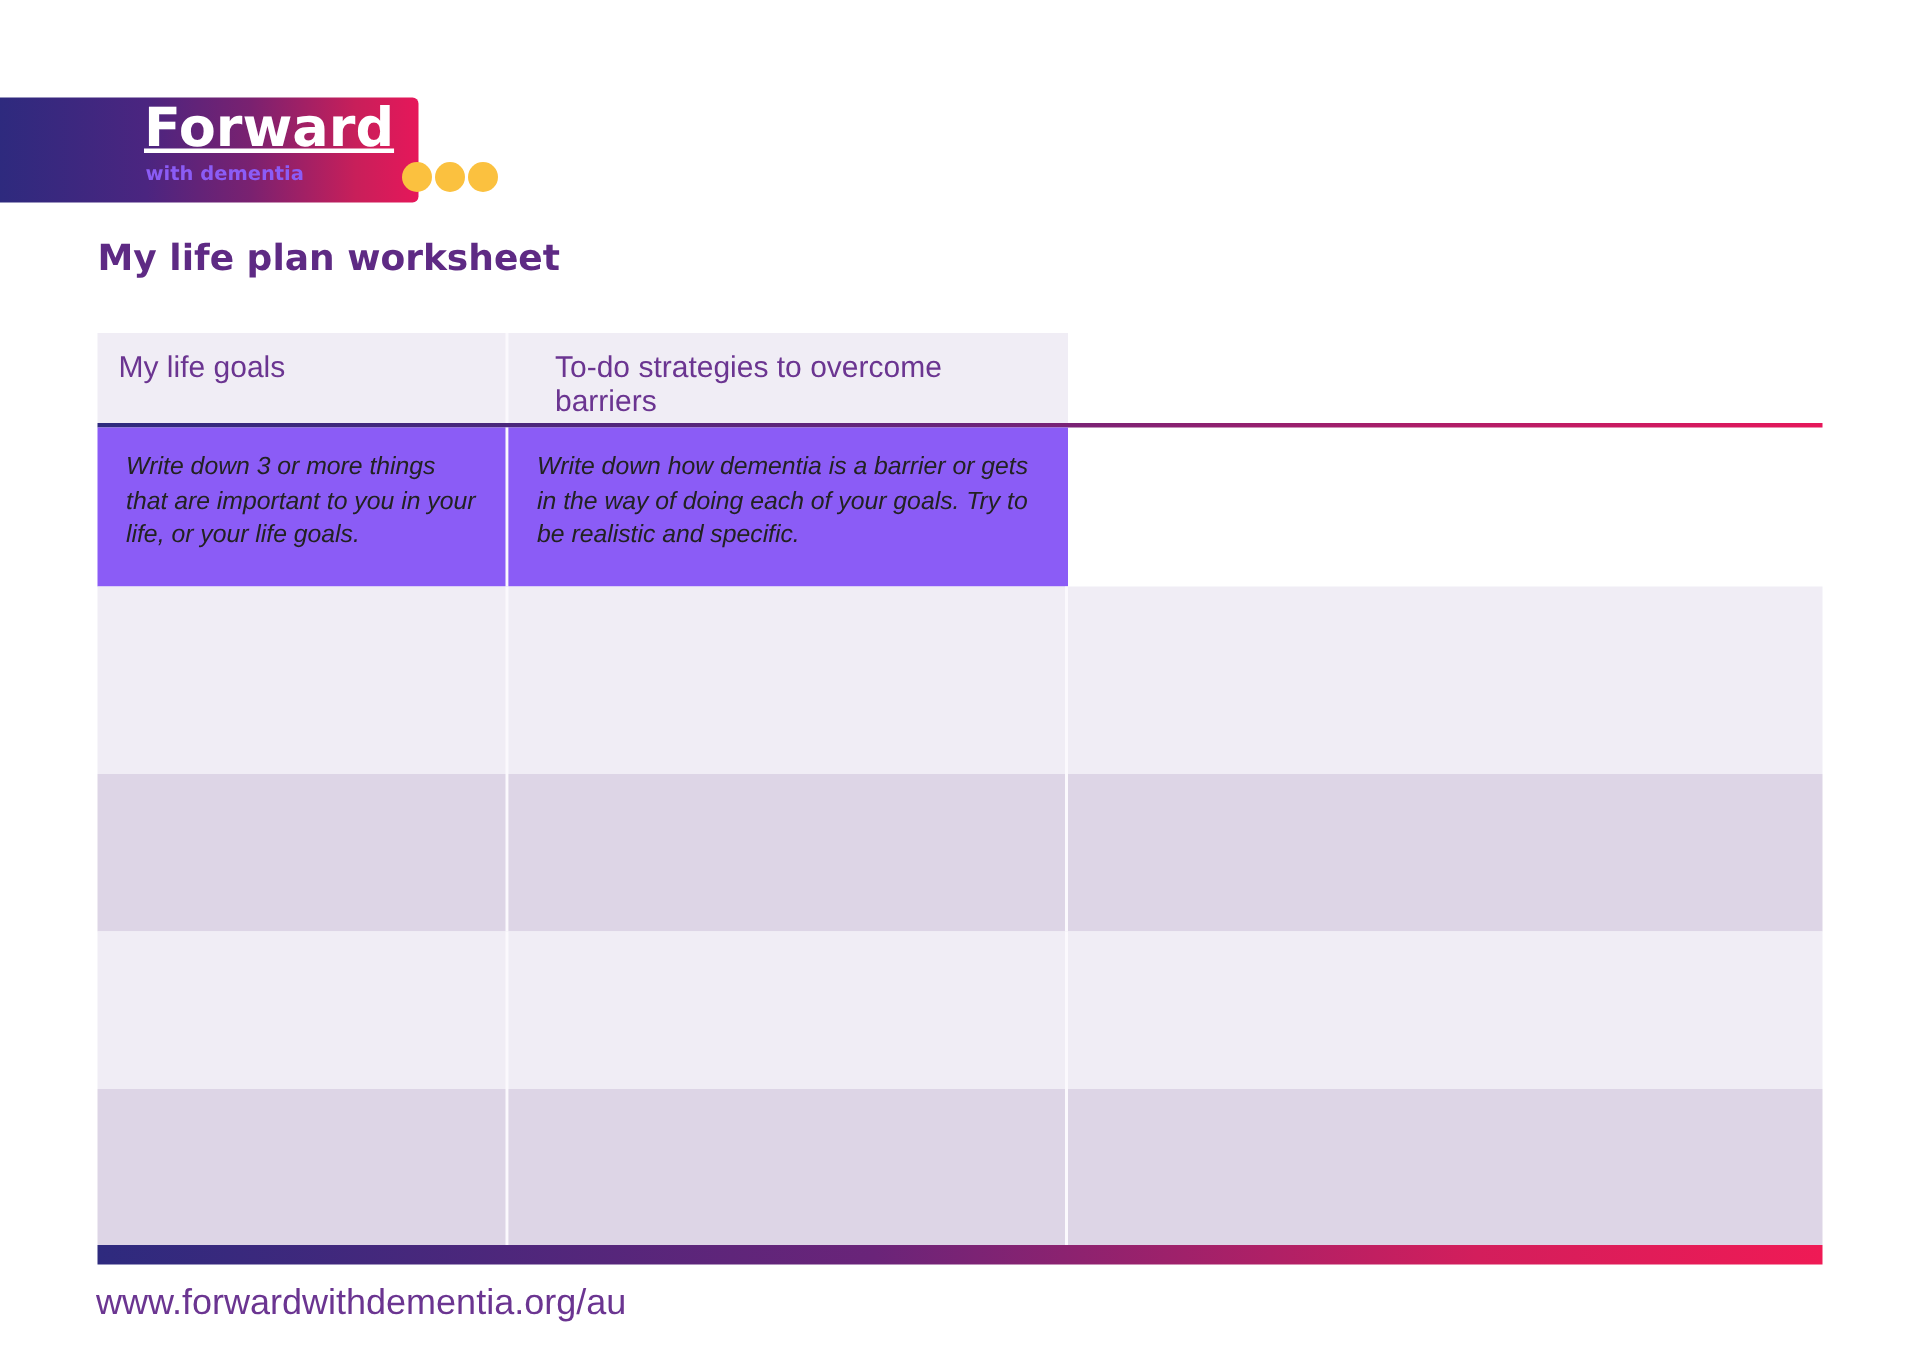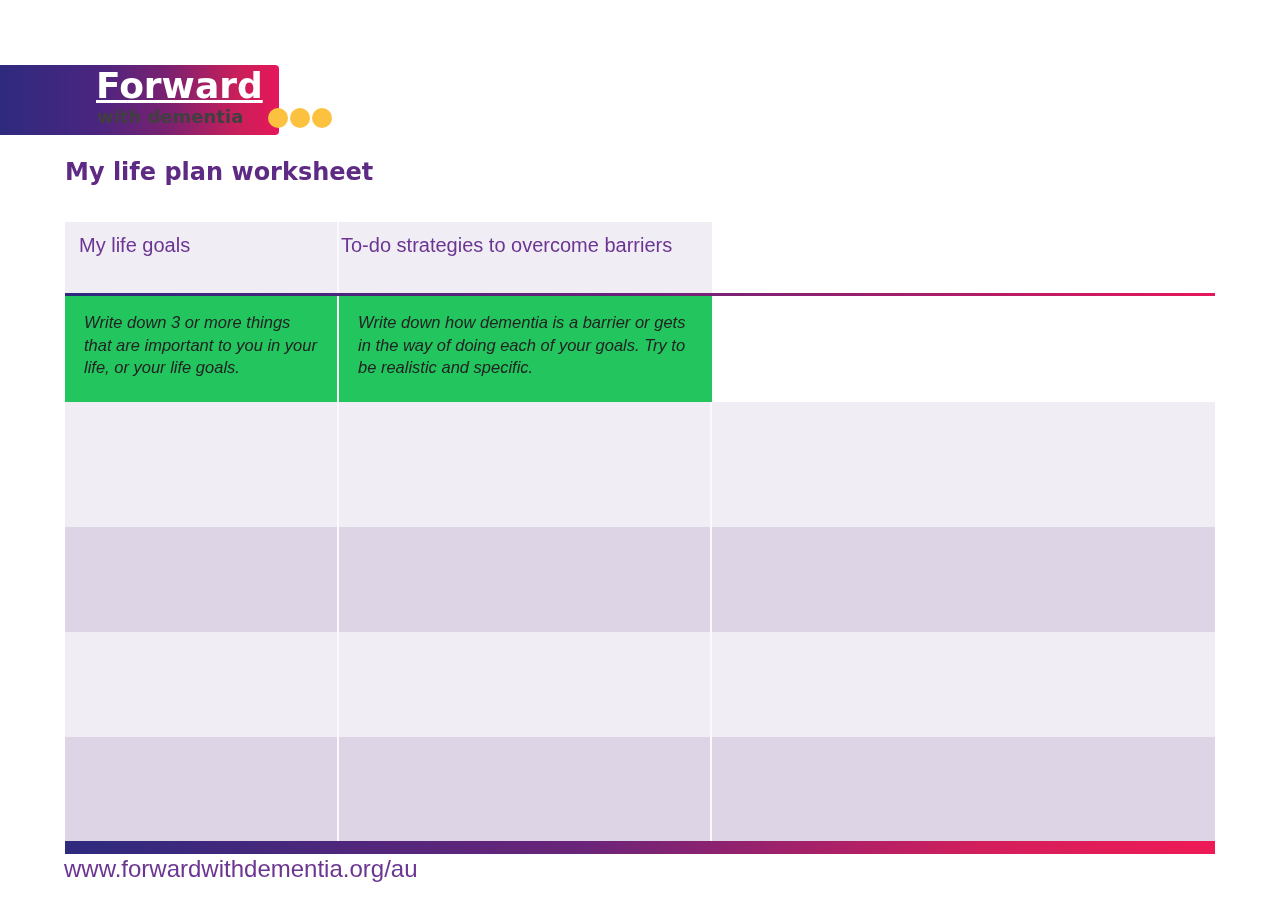--- a/index.html
+++ b/index.html
@@ -1,32 +1,32 @@
 <!DOCTYPE html>
 <html><head>
 <meta charset="utf-8">
 <style>
   html, body { margin:0; padding:0; background:#ffffff; }
   body { width:1280px; height:905px; position:relative; overflow:hidden; font-family:"Liberation Sans", sans-serif; }
   .logo { position:absolute; left:0; top:65px; width:279px; height:70px;
     background:linear-gradient(90deg,#2e2a7e 0%,#4b2580 35%,#7a2170 60%,#c81f5a 85%,#e6175a 100%);
     border-radius:0 4px 4px 0; }
   .logo-title { position:absolute; left:96px; top:66px; color:#fff; font-family:"DejaVu Sans", sans-serif; font-weight:bold; font-size:36px; letter-spacing:0px; line-height:40px;text-decoration:underline; }
-  .logo-sub { position:absolute; left:97px; top:105px; color:#404040; font-family:"DejaVu Sans", sans-serif; font-weight:bold; font-size:18px; line-height:24px; }
+  .logo-sub { position:absolute; left:97px; top:105px; color:#8b5cf6; font-family:"DejaVu Sans", sans-serif; font-weight:bold; font-size:13px; line-height:24px; }
   .dots { position:absolute; left:268px; top:108px; display:flex; gap:2px; }
   .dot { width:20px; height:20px; border-radius:50%; background:#fbc13f; }
   .page-title { position:absolute; left:65px; top:158px; color:#5e2a84; font-family:"DejaVu Sans", sans-serif; font-weight:bold; font-size:24px; }
   .table { position:absolute; left:65px; top:222px; width:1150px; }
   .row { display:grid; grid-template-columns:274px 373px 503px; }
   .cell { box-sizing:border-box; border-right:2px solid #fbf9fd; }
   .cell:last-child { border-right:none; }
-  .hdr .cell { background:#f0edf5; height:71px; padding:12px 2px; color:#6b3591; font-size:20px; }
+  .hdr .cell { background:#f0edf5; height:60px; padding:12px 31px; color:#6b3591; font-size:20px; }
   .hdr .cell:first-child { padding-left:14px; }
   .gradline { height:3px; background:linear-gradient(90deg,#2e2a7e 0%,#6a2479 50%,#e6175a 100%); }
-  .instr .cell { background:#22c55e; height:106px; padding:15px 19px; color:#222; font-style:italic; font-size:16.5px; line-height:22.5px; }
+  .instr .cell { background:#8b5cf6; height:106px; padding:15px 19px; color:#222; font-style:italic; font-size:16.5px; line-height:22.5px; }
   .blank .cell { background:#f0edf5; }
   .blank.alt .cell { background:#ddd5e6; }
   .r1 .cell { height:125px; }
   .r2 .cell { height:105px; }
   .r3 .cell { height:105px; }
   .r4 .cell { height:104px; }
   .bottombar { height:13px; background:linear-gradient(90deg,#2e2a7e 0%,#6a2479 45%,#d31e5c 80%,#ef1a55 100%); }
   .url { position:absolute; left:64px; top:855px; color:#6b3591; font-size:24px; }
 </style>
 </head>

